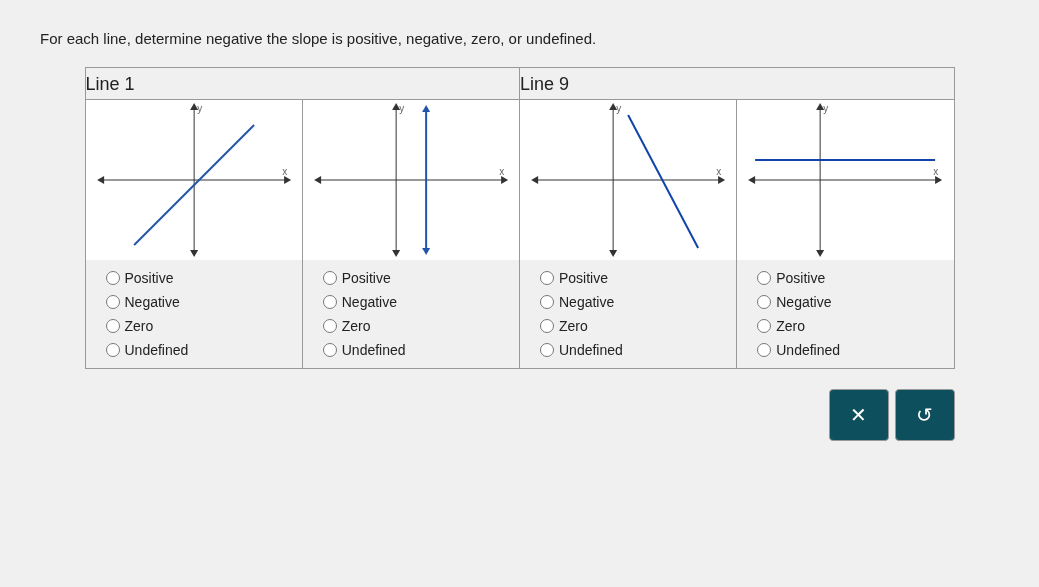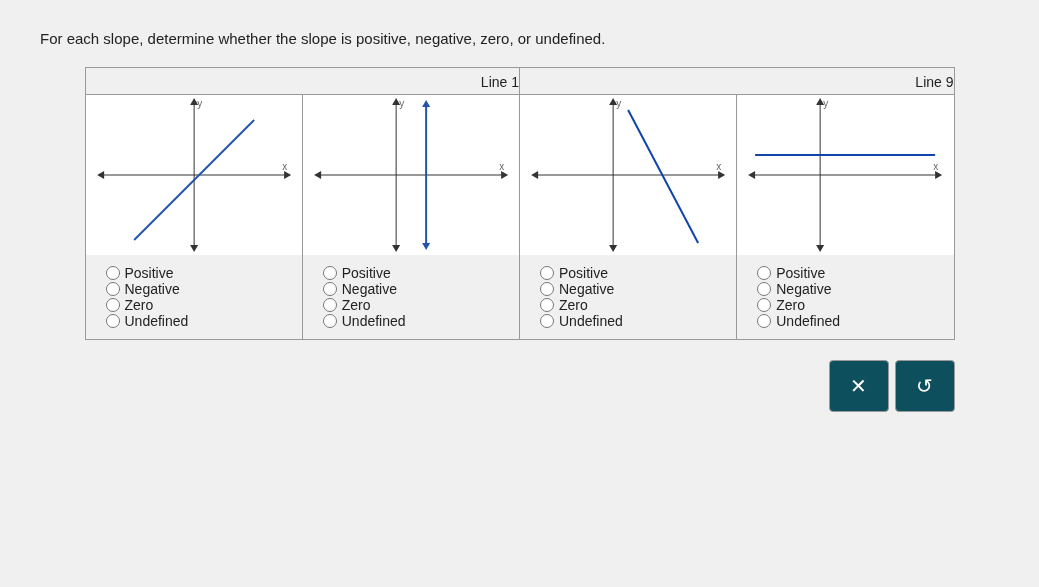--- a/index.html
+++ b/index.html
@@ -43,40 +43,40 @@
 
     .line-col {
       flex: 1;
       border-right: 1.5px solid #999;
     }
     .line-col:last-child {
       border-right: none;
     }
 
     .line-label {
-      text-align: right;
-      font-size: 14px;
+      text-align: left;
+      font-size: 18px;
       padding: 6px 0 4px 0;
       color: #222;
       font-weight: normal;
     }
 
     .graph-area {
       width: 100%;
       height: 160px;
       background: white;
       position: relative;
       overflow: hidden;
     }
 
     .radio-group {
       padding: 10px 0 10px 20px;
       display: flex;
       flex-direction: column;
-      gap: 0;
+      gap: 8px;
       justify-content: space-between;
     }
 
     .radio-item {
       display: flex;
       align-items: center;
       gap: 5px;
       font-size: 14px;
       color: #222;
     }
@@ -127,21 +127,21 @@
     
     svg {
       width: 100%;
       height: 100%;
     }
   </style>
 </head>
 <body>
 
 <div class="page-container">
-  <p class="instruction">For each slope, determine whether the slope is positive, negative, zero, or undefined.</p>
+  <p class="instruction">For each line, determine negative the slope is positive, negative, zero, or undefined.</p>
 
   <div class="lines-table">
 
     <div class="lines-header">
       <div class="line-col">
         <div class="line-label">Line 1</div>
       </div>
       <div class="line-col">
         <div class="line-label">Line 9</div>
       </div>

